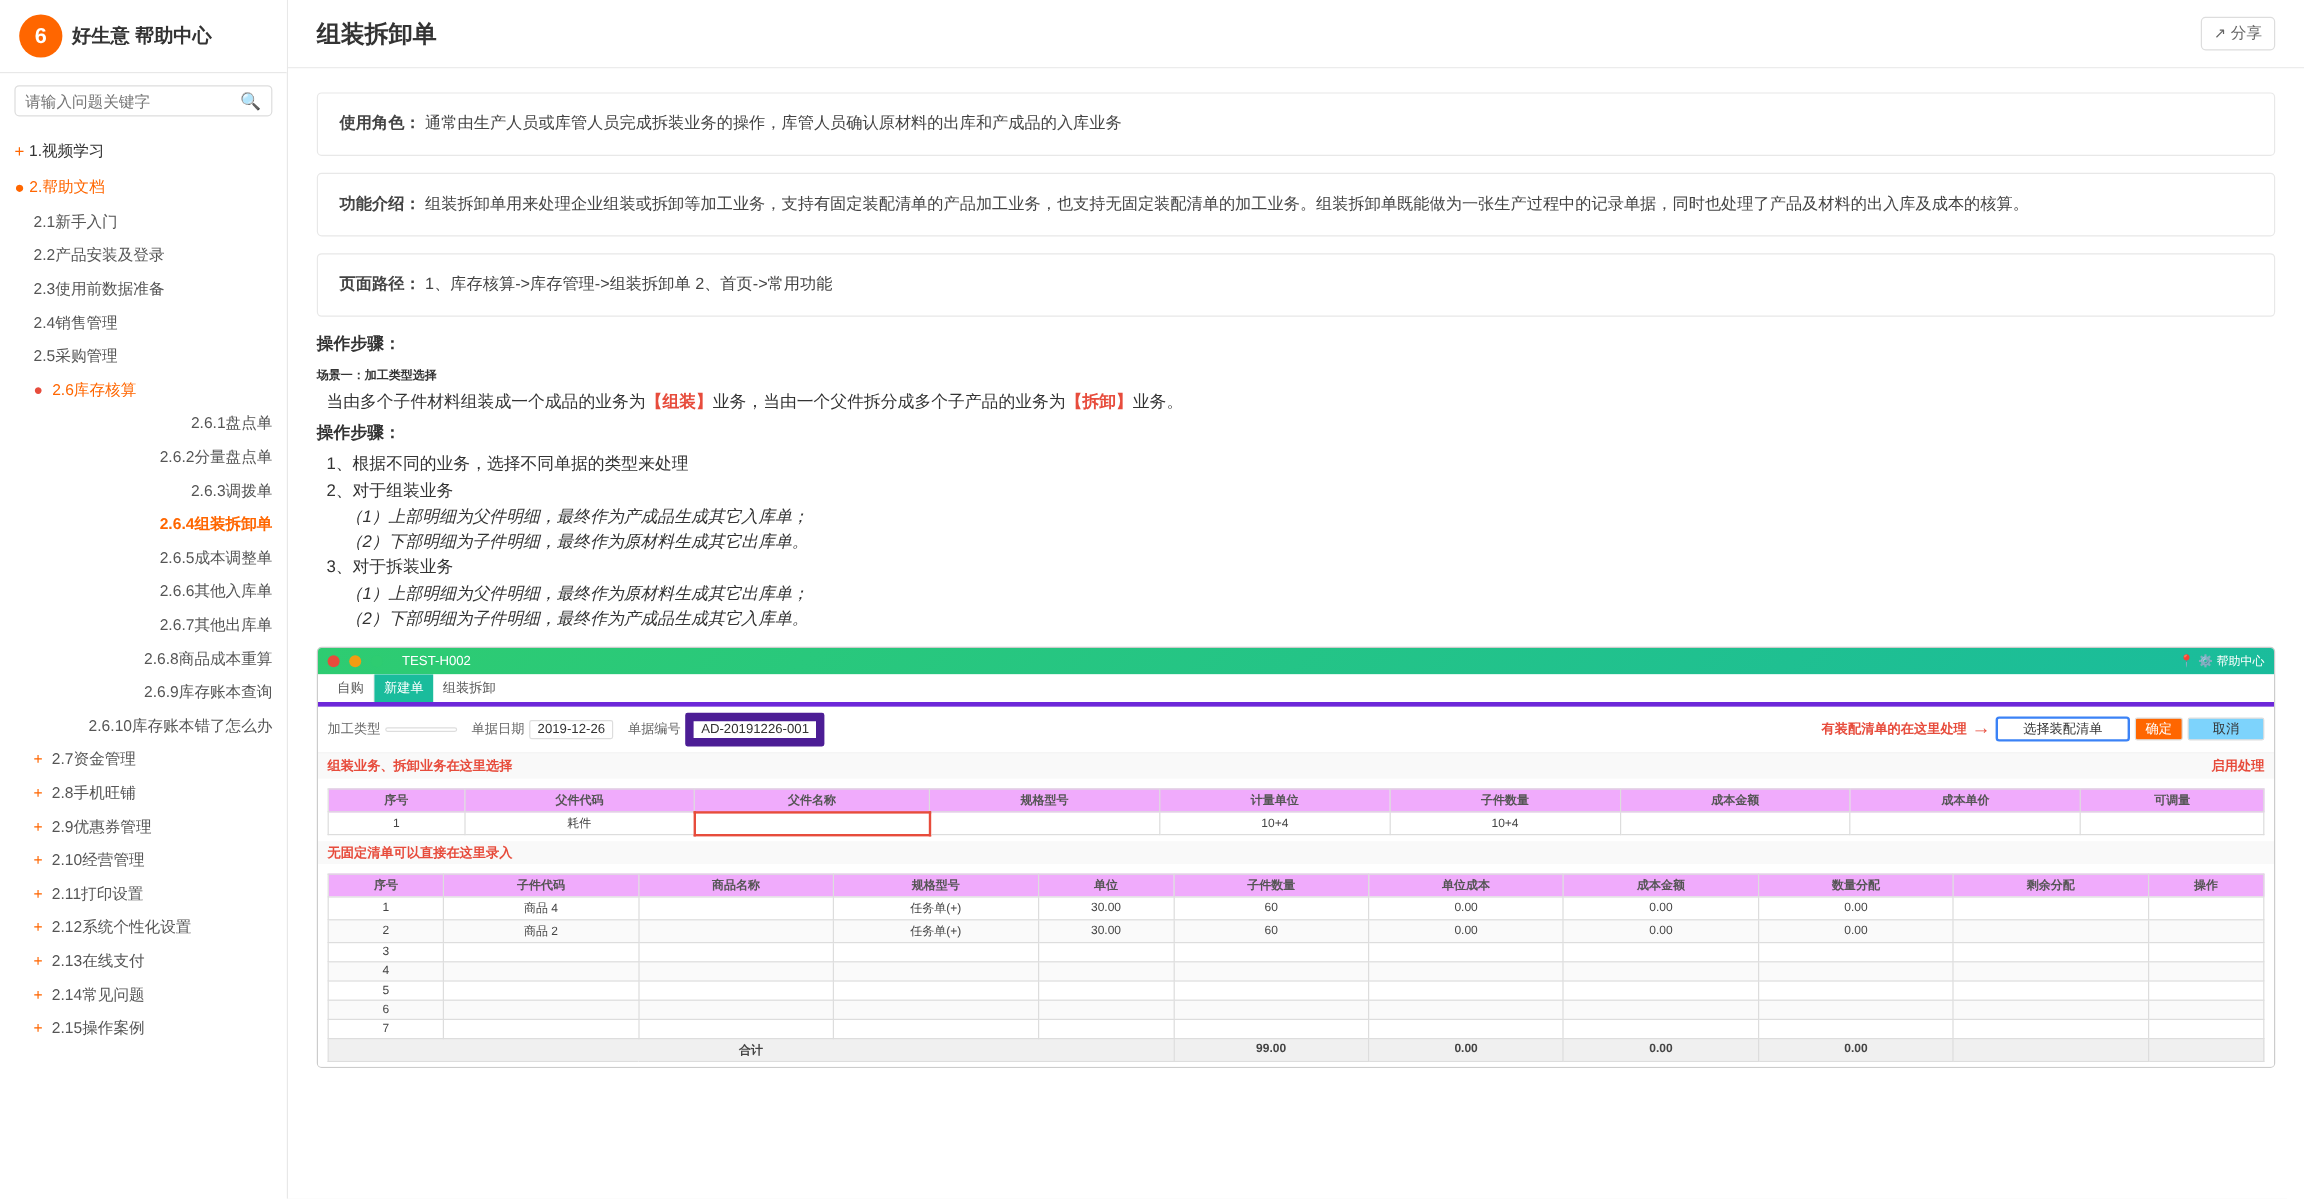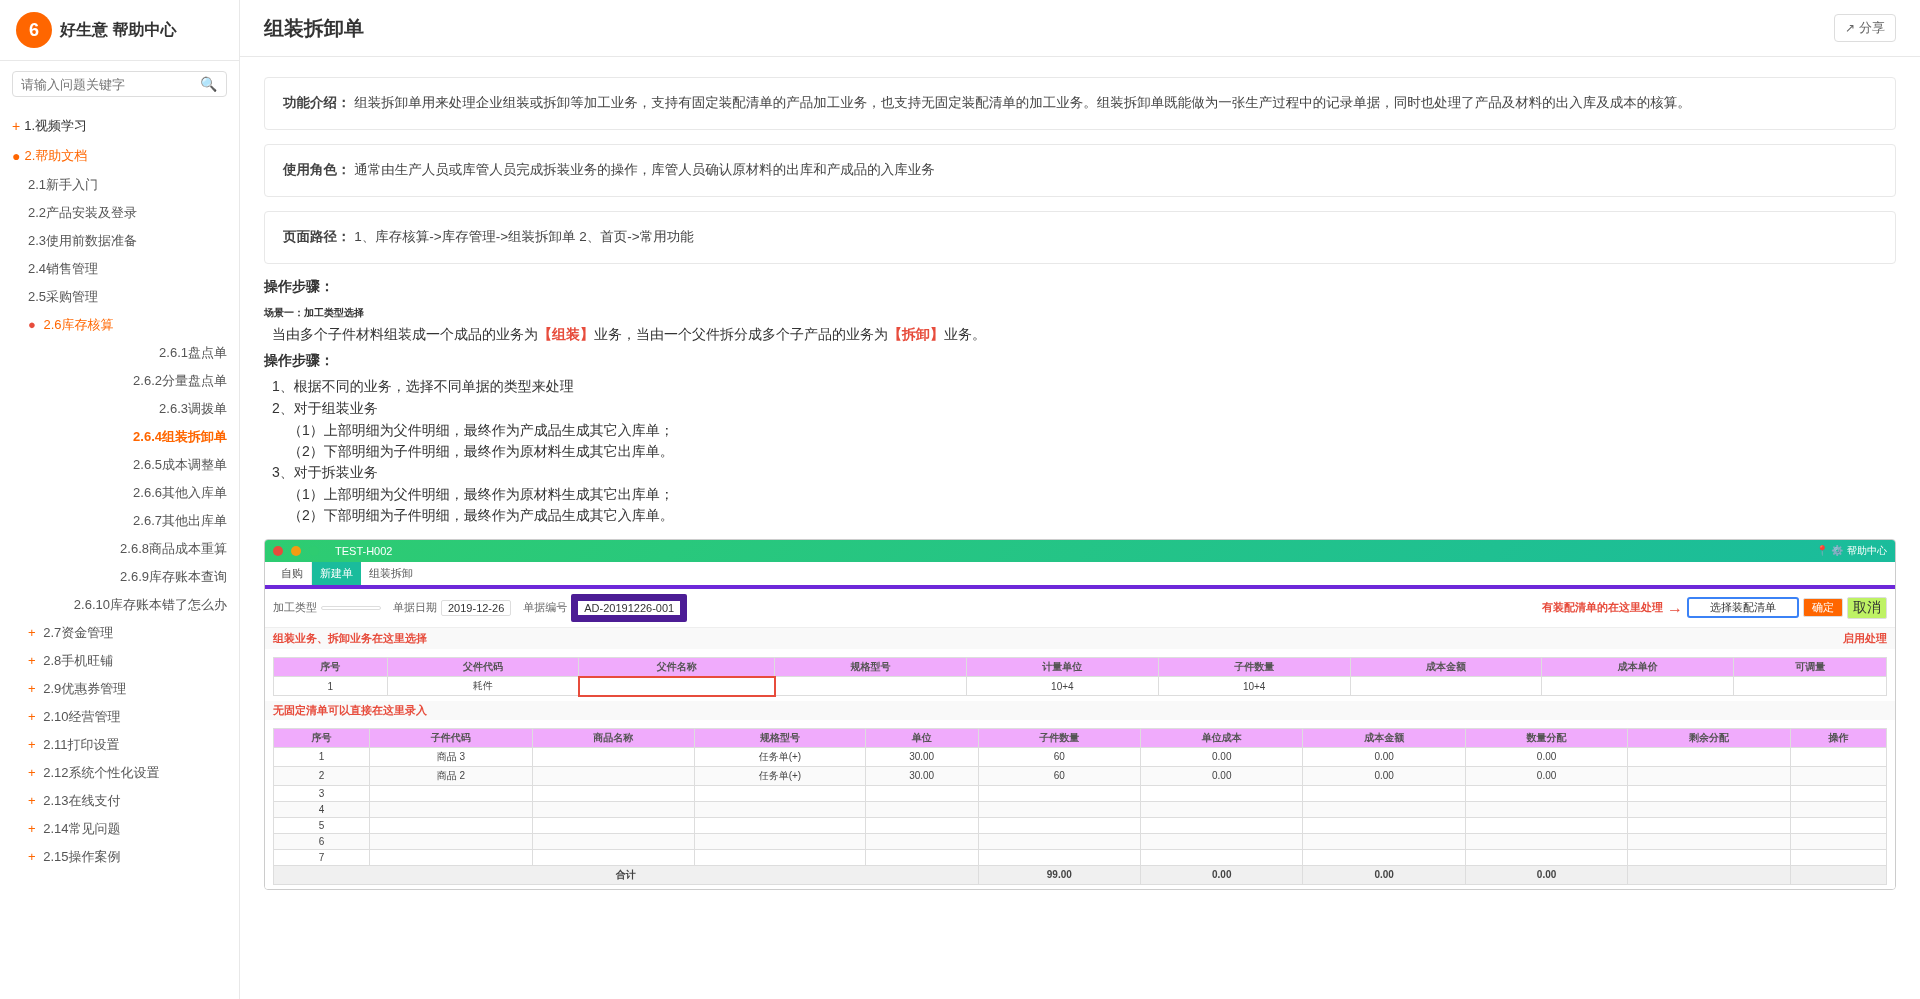--- a/index.html
+++ b/index.html
@@ -119,21 +119,21 @@
       font-size: 13.5px;
       line-height: 1.7;
       color: #444;
     }
     .step-title { font-weight: bold; font-size: 14px; color: #333; margin-bottom: 8px; }
     .scenario-title { font-weight: bold; font-size: 10px; color: #333; margin: 10px 0 6px; }
     .bold-text { font-weight: bold; }
     .highlight-bracket { color: #e74c3c; font-weight: bold; }
     p { margin-bottom: 6px; }
     .step-item { margin-bottom: 4px; margin-left: 8px; }
-    .sub-step { margin-left: 24px; margin-bottom: 3px; }
+    .sub-step { margin-left: 24px; margin-bottom: 3px; font-style: italic; }
 
     
     .screenshot-container {
       border: 1px solid #ccc;
       border-radius: 4px;
       margin-top: 14px;
       overflow: hidden;
       font-size: 11px;
     }
     .sc-titlebar {
@@ -271,27 +271,27 @@
     <h1 class="page-title">组装拆卸单</h1>
     <div class="share-btn">
       <span style="font-size:12px;">↗</span>
       <span>分享</span>
     </div>
   </div>
 
   <div id="main-content">
 
     <div class="info-block">
+      <span class="bold-text">使用角色：</span>
+      <span>通常由生产人员或库管人员完成拆装业务的操作，库管人员确认原材料的出库和产成品的入库业务</span>
+    </div>
+
+    <div class="info-block">
       <span class="bold-text">功能介绍：</span>
       <span>组装拆卸单用来处理企业组装或拆卸等加工业务，支持有固定装配清单的产品加工业务，也支持无固定装配清单的加工业务。组装拆卸单既能做为一张生产过程中的记录单据，同时也处理了产品及材料的出入库及成本的核算。</span>
-    </div>
-
-    <div class="info-block">
-      <span class="bold-text">使用角色：</span>
-      <span>通常由生产人员或库管人员完成拆装业务的操作，库管人员确认原材料的出库和产成品的入库业务</span>
     </div>
 
     <div class="info-block">
       <span class="bold-text">页面路径：</span>
       <span>1、库存核算-&gt;库存管理-&gt;组装拆卸单 2、首页-&gt;常用功能</span>
     </div>
 
     <div style="margin-bottom: 10px;">
       <p class="step-title">操作步骤：</p>
 
@@ -347,21 +347,21 @@
           <div style="border:7px solid #4c1d95;border-radius:2px;padding:1px 6px;background:#fff;">AD-20191226-001</div>
         </div>
 
         <div style="position:relative;display:flex;align-items:center;gap:4px;margin-left:auto;">
           <span class="red-text-annotation">有装配清单的在这里处理</span>
           <span class="red-arrow">→</span>
           <div style="border:2px solid #3b82f6;border-radius:3px;padding:1px 21px;background:#fff;font-size:11px;">
             <span>选择装配清单</span>
           </div>
           <div style="border:1px solid #ddd;border-radius:2px;padding:1px 8px;background:#f60;color:#fff;font-size:11px;">确定</div>
-          <div style="border:1px solid #ddd;border-radius:2px;padding:1px 5px;background:#bef264;font-size:14px;">取消</div>
+          <div style="border:1px solid #ddd;border-radius:2px;padding:1px 20px;background:#7dd3fc;font-size:11px;">取消</div>
         </div>
       </div>
 
       <div style="background:#f9f9f9;padding:3px 8px;display:flex;align-items:center;gap:60px;font-size:11px;">
         <div style="display:flex;align-items:center;gap:4px;">
           <span class="red-text-annotation">组装业务、拆卸业务在这里选择</span>
         </div>
         <div style="margin-left:auto;display:flex;align-items:center;gap:4px;">
           <span class="red-text-annotation">启用处理</span>
         </div>
@@ -415,21 +415,21 @@
               <th>单位成本</th>
               <th>成本金额</th>
               <th>数量分配</th>
               <th>剩余分配</th>
               <th>操作</th>
             </tr>
           </thead>
           <tbody>
             <tr>
               <td>1</td>
-              <td>商品 3</td>
+              <td>商品 4</td>
               <td></td>
               <td>任务单(+)</td>
               <td>30.00</td>
               <td>60</td>
               <td>0.00</td>
               <td>0.00</td>
               <td>0.00</td>
               <td></td>
               <td></td>
             </tr>

